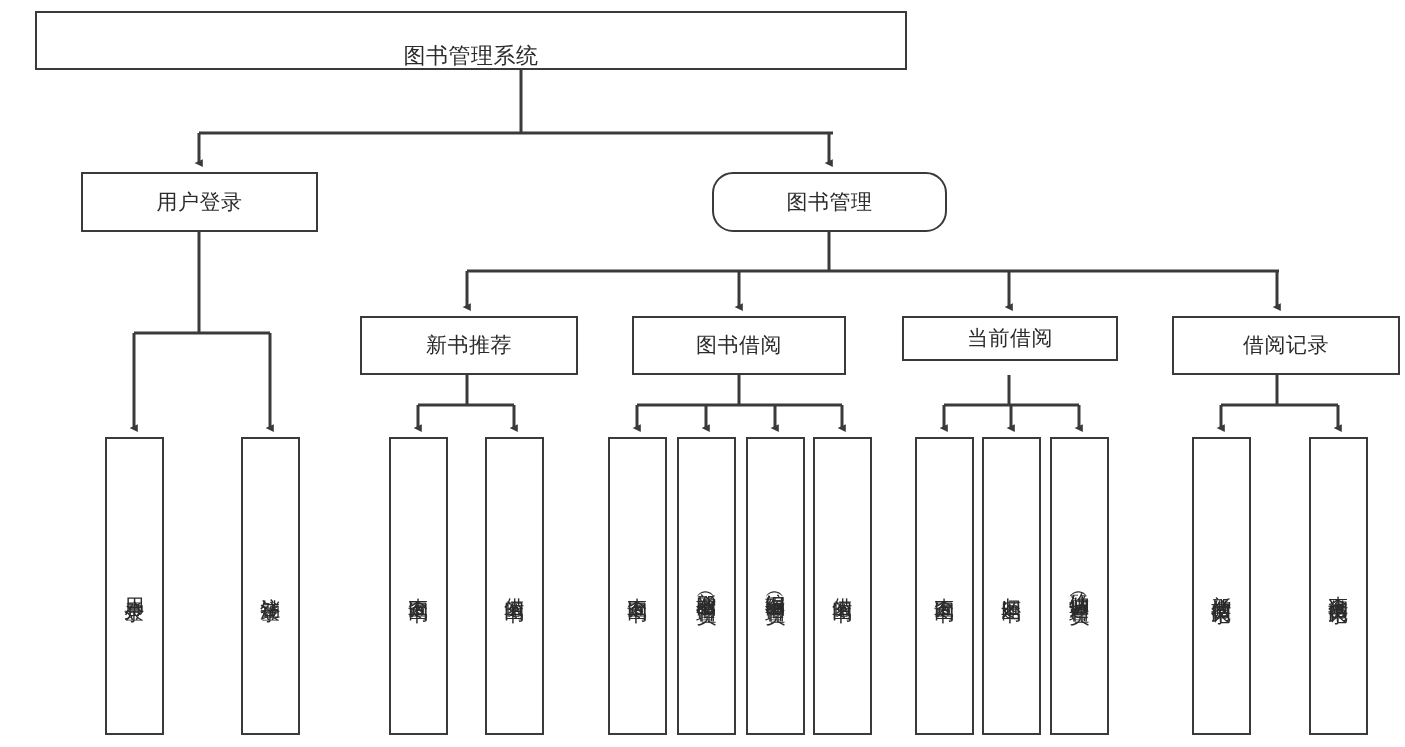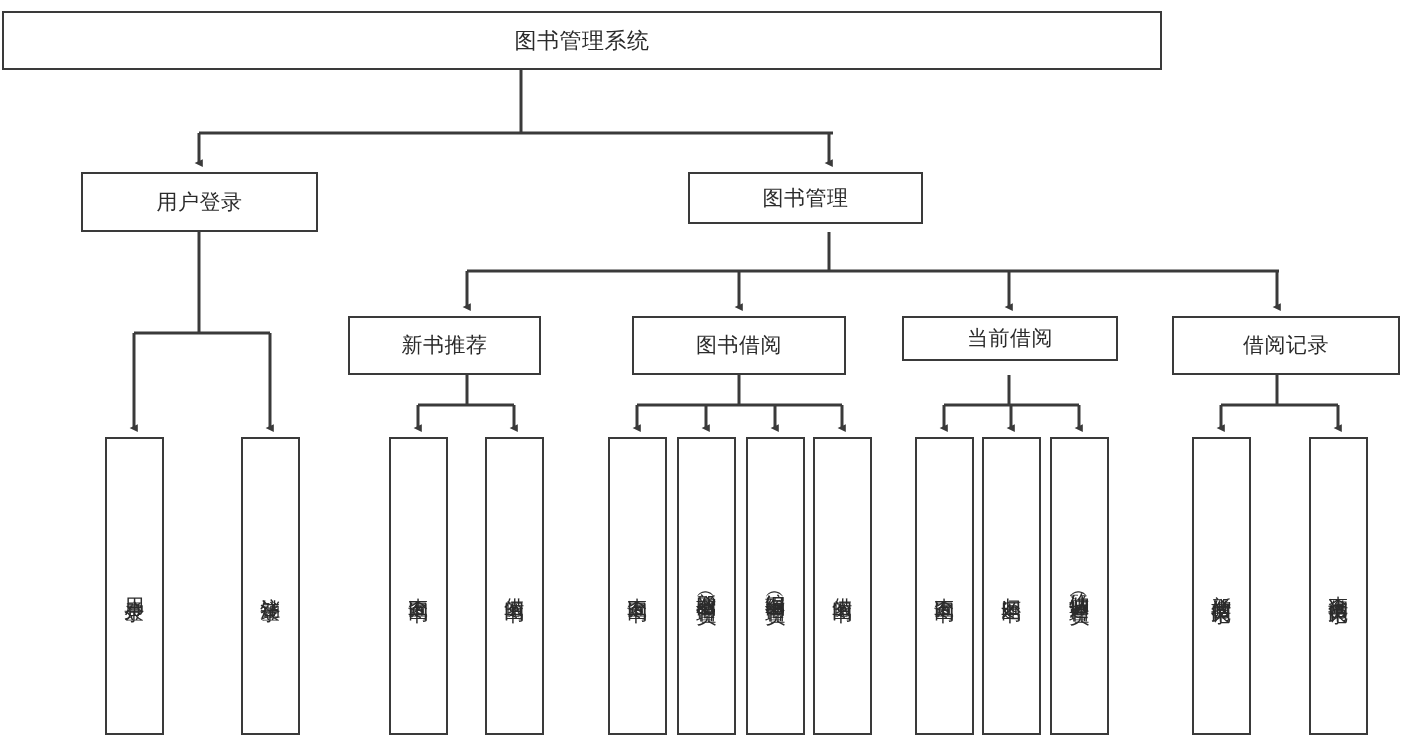--- a/index.html
+++ b/index.html
@@ -122,33 +122,33 @@
       <path d="M1011,405 L1011,428" marker-end="url(#arrow)"></path>
       <path d="M1079,405 L1079,428" marker-end="url(#arrow)"></path>
 
       <path d="M1277,375 L1277,405"></path>
       <path d="M1221,405 L1338,405"></path>
       <path d="M1221,405 L1221,428" marker-end="url(#arrow)"></path>
       <path d="M1338,405 L1338,428" marker-end="url(#arrow)"></path>
     </g>
   </svg>
 
-  <div class="node root" style="left:2px; top:11px; width:1160px; height:59px;">
+  <div class="node root" style="left:35px; top:11px; width:872px; height:59px;align-items:flex-end;">
     <span class="label">图书管理系统</span>
   </div>
 
   <div class="node l1" style="left:81px; top:172px; width:237px; height:60px;">
     <span class="label">用户登录</span>
   </div>
 
-  <div class="node l1" style="left:688px; top:172px; width:235px; height:52px;">
+  <div class="node l1" style="left:712px; top:172px; width:235px; height:60px;border-radius:21px;">
     <span class="label">图书管理</span>
   </div>
 
-  <div class="node l2" style="left:348px; top:316px; width:193px; height:59px;">
+  <div class="node l2" style="left:360px; top:316px; width:218px; height:59px;">
     <span class="label">新书推荐</span>
   </div>
 
   <div class="node l2" style="left:632px; top:316px; width:214px; height:59px;justify-content:center;">
     <span class="label">图书借阅</span>
   </div>
 
   <div class="node l2" style="left:902px; top:316px; width:216px; height:45px;">
     <span class="label">当前借阅</span>
   </div>

